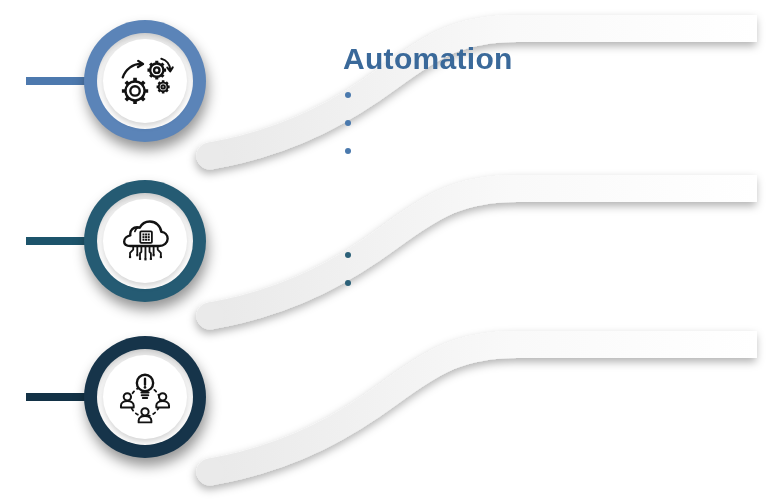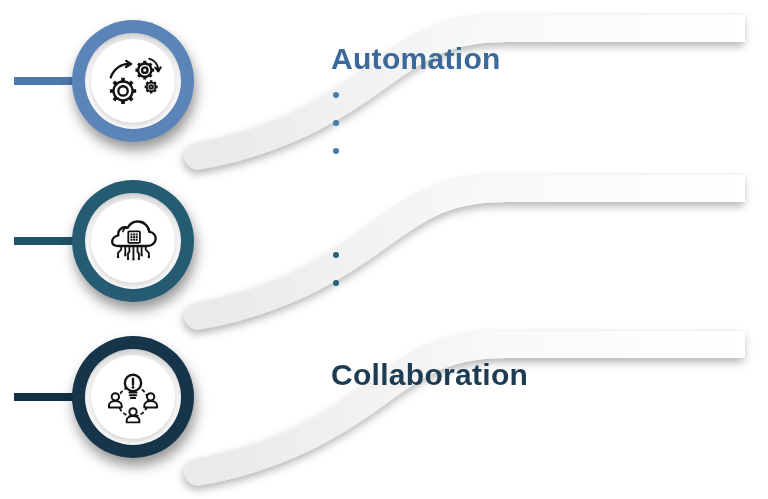--- a/index.html
+++ b/index.html
@@ -1,20 +1,20 @@
 <!DOCTYPE html>
 <html><head>
 <meta charset="utf-8">
 <style>
   html,body{margin:0;padding:0;background:#ffffff;}
   .canvas{
     position:relative;width:768px;height:499px;background:#ffffff;
     overflow:hidden;font-family:"Liberation Sans",sans-serif;
   }
-  .row{position:absolute;left:0;top:var(--row-top);width:608px;height:192px;padding-left:24px;}
+  .row{position:absolute;left:12px;top:var(--row-top);width:608px;height:192px;padding-left:24px;}
   .ribbon{position:absolute;left:0;top:0;width:768px;height:185px;z-index:1;}
   .ribbon-path{fill:none;stroke:url(#ribbonGrad);stroke-width:27;stroke-linejoin:round;}
   .ribbon-tip{fill:#eaeaea;}
   .connector{
     position:absolute;left:14px;top:77px;width:64px;height:8px;
     background:var(--connector-color);z-index:1;
   }
   .badge{
     position:absolute;left:72px;top:20px;width:122px;height:122px;border-radius:50%;
     background:var(--ring-color);box-shadow:2px 8px 13px rgba(0,0,0,.42);
@@ -175,17 +175,16 @@
             <path class="paper sw22" d="M25 60 V58 C25 55 28 53 32 53 C36 53 39 55 39 58 V60 Z"></path>
             <rect class="paper" x="26.5" y="24.5" width="11" height="10" stroke="none"></rect>
             <circle class="paper sw26" cx="32" cy="16.5" r="9"></circle>
             <path class="sw26" d="M32 11.8v6.6"></path>
             <circle class="ink" cx="32" cy="21.4" r="1.5"></circle>
             <path class="sw22" d="M28 27h8M28.4 30h7.2M29.6 33h4.8"></path>
           </svg>
         </div>
       </div>
     </div>
-    <h2 class="title">Collaboration</h2>
     <div class="bullets"></div>
   </section>
 
 </div>
 
 </body></html>

